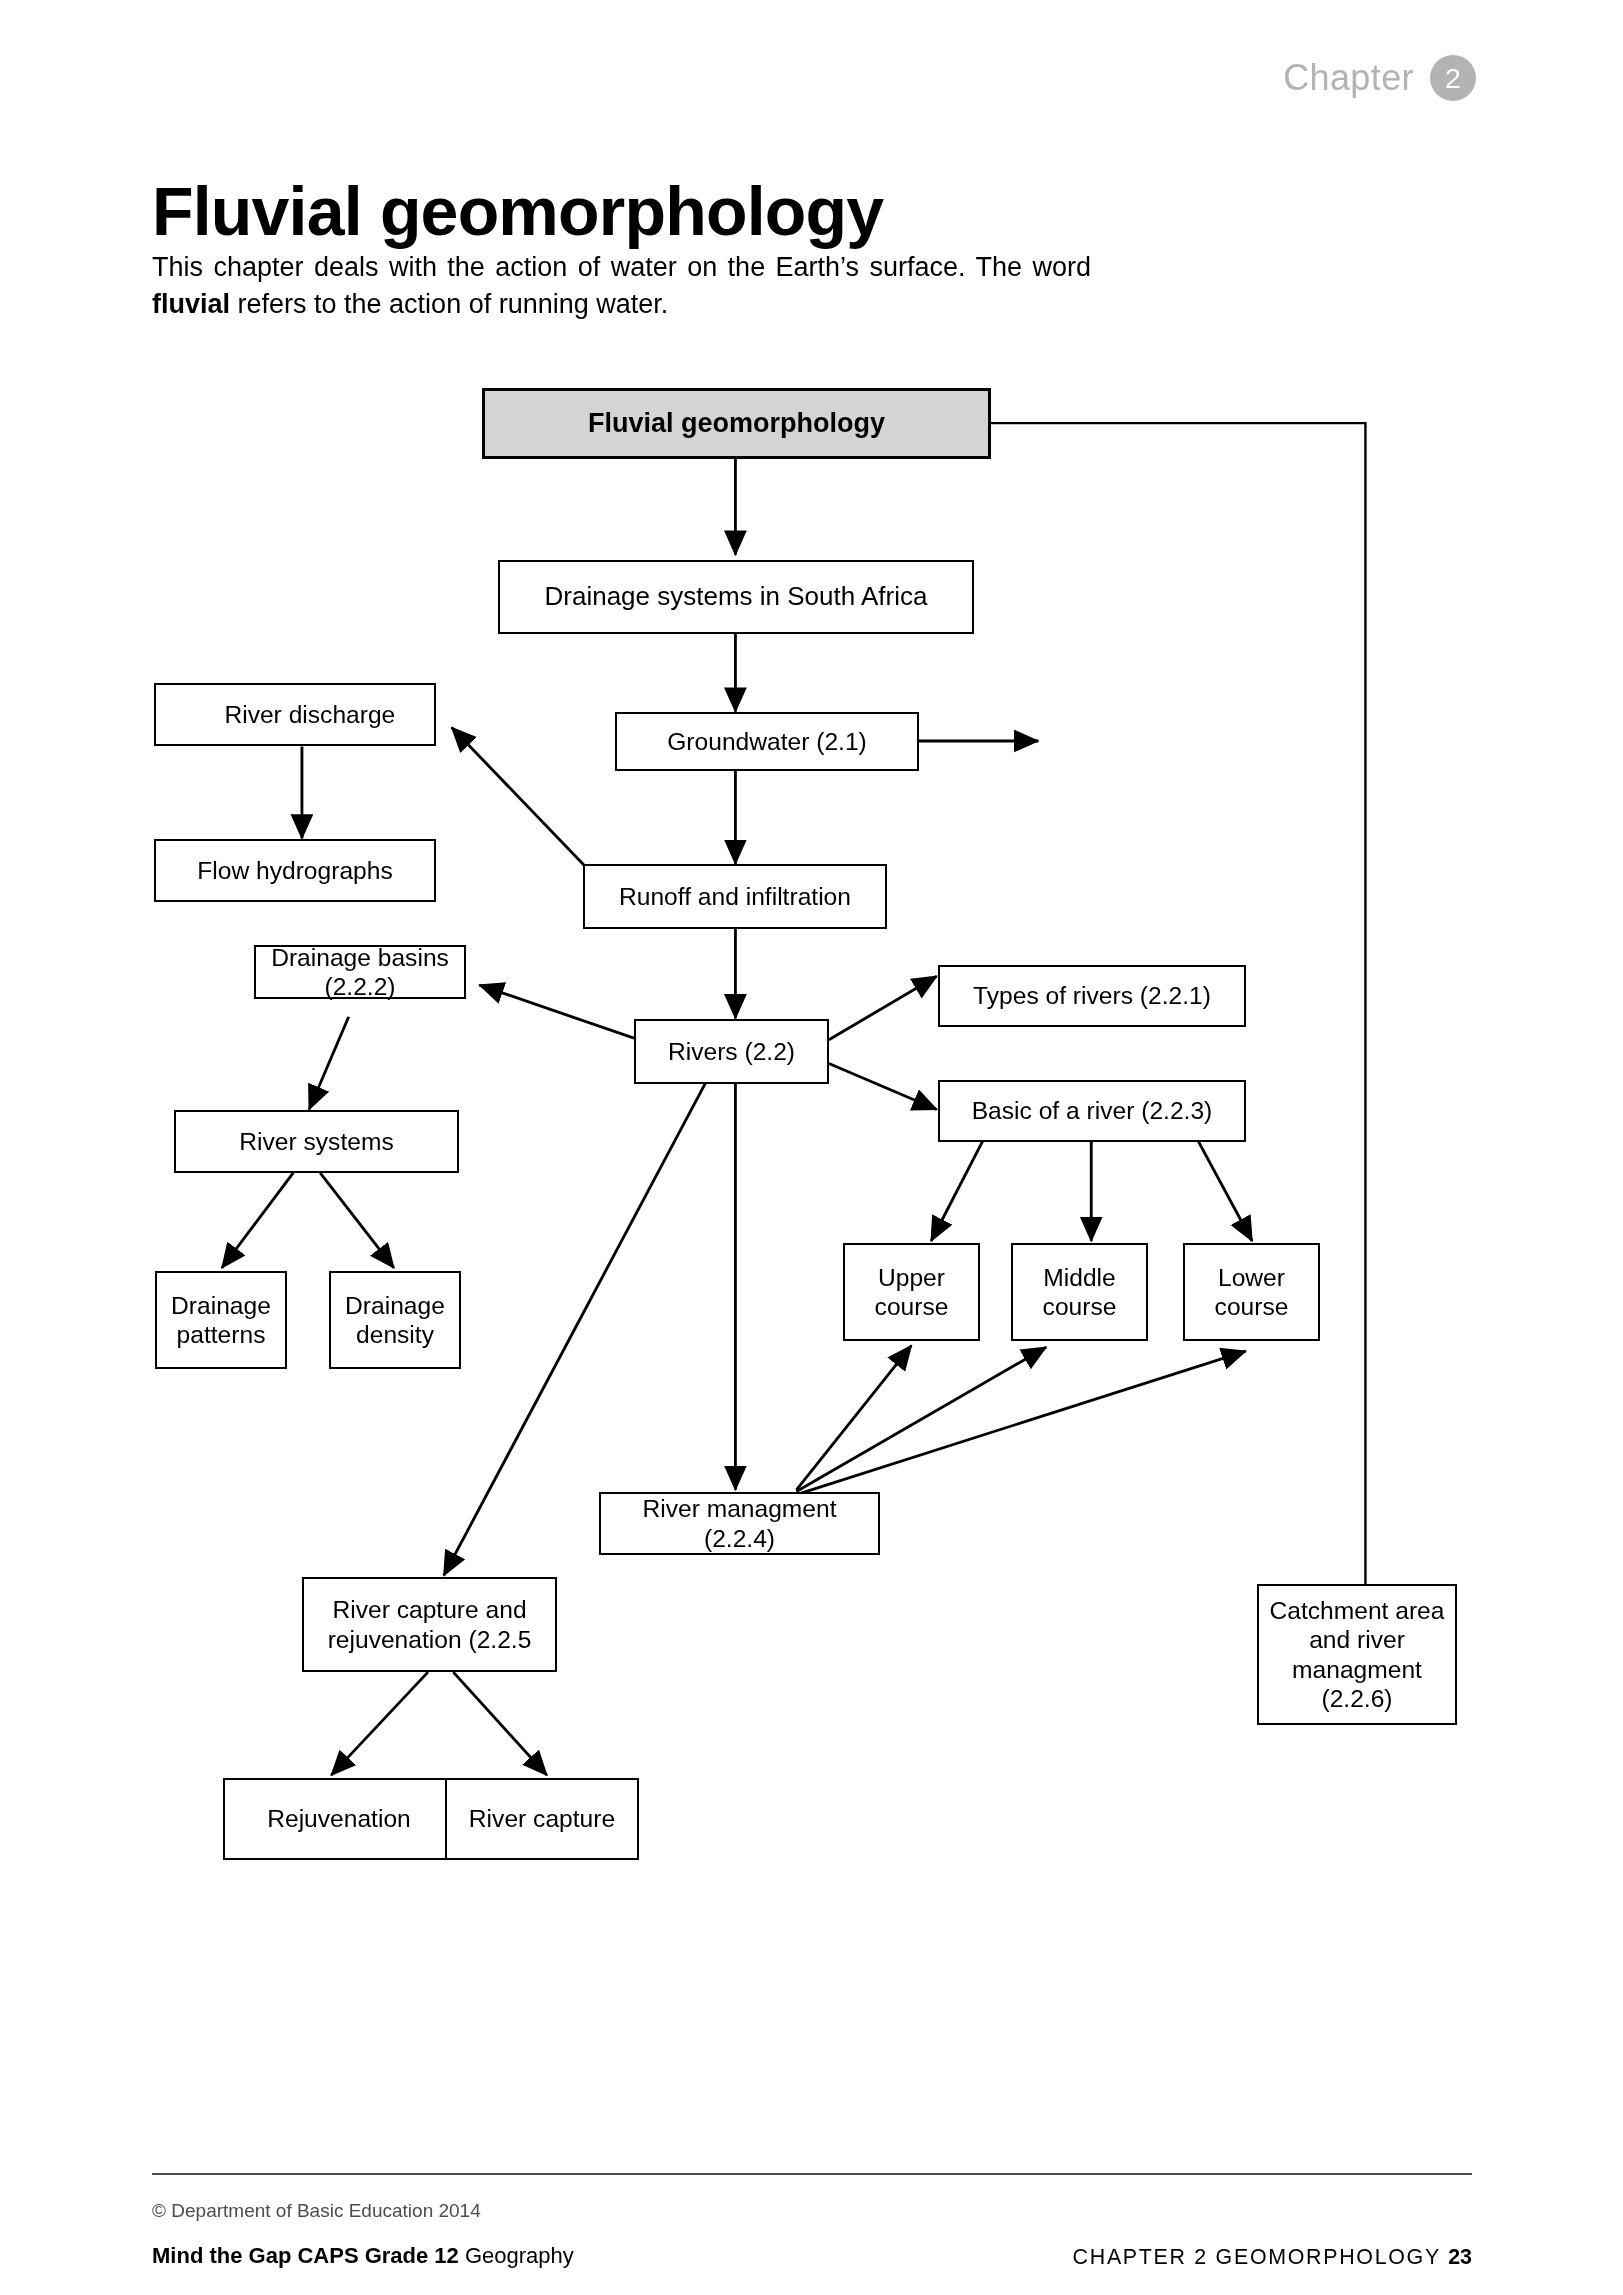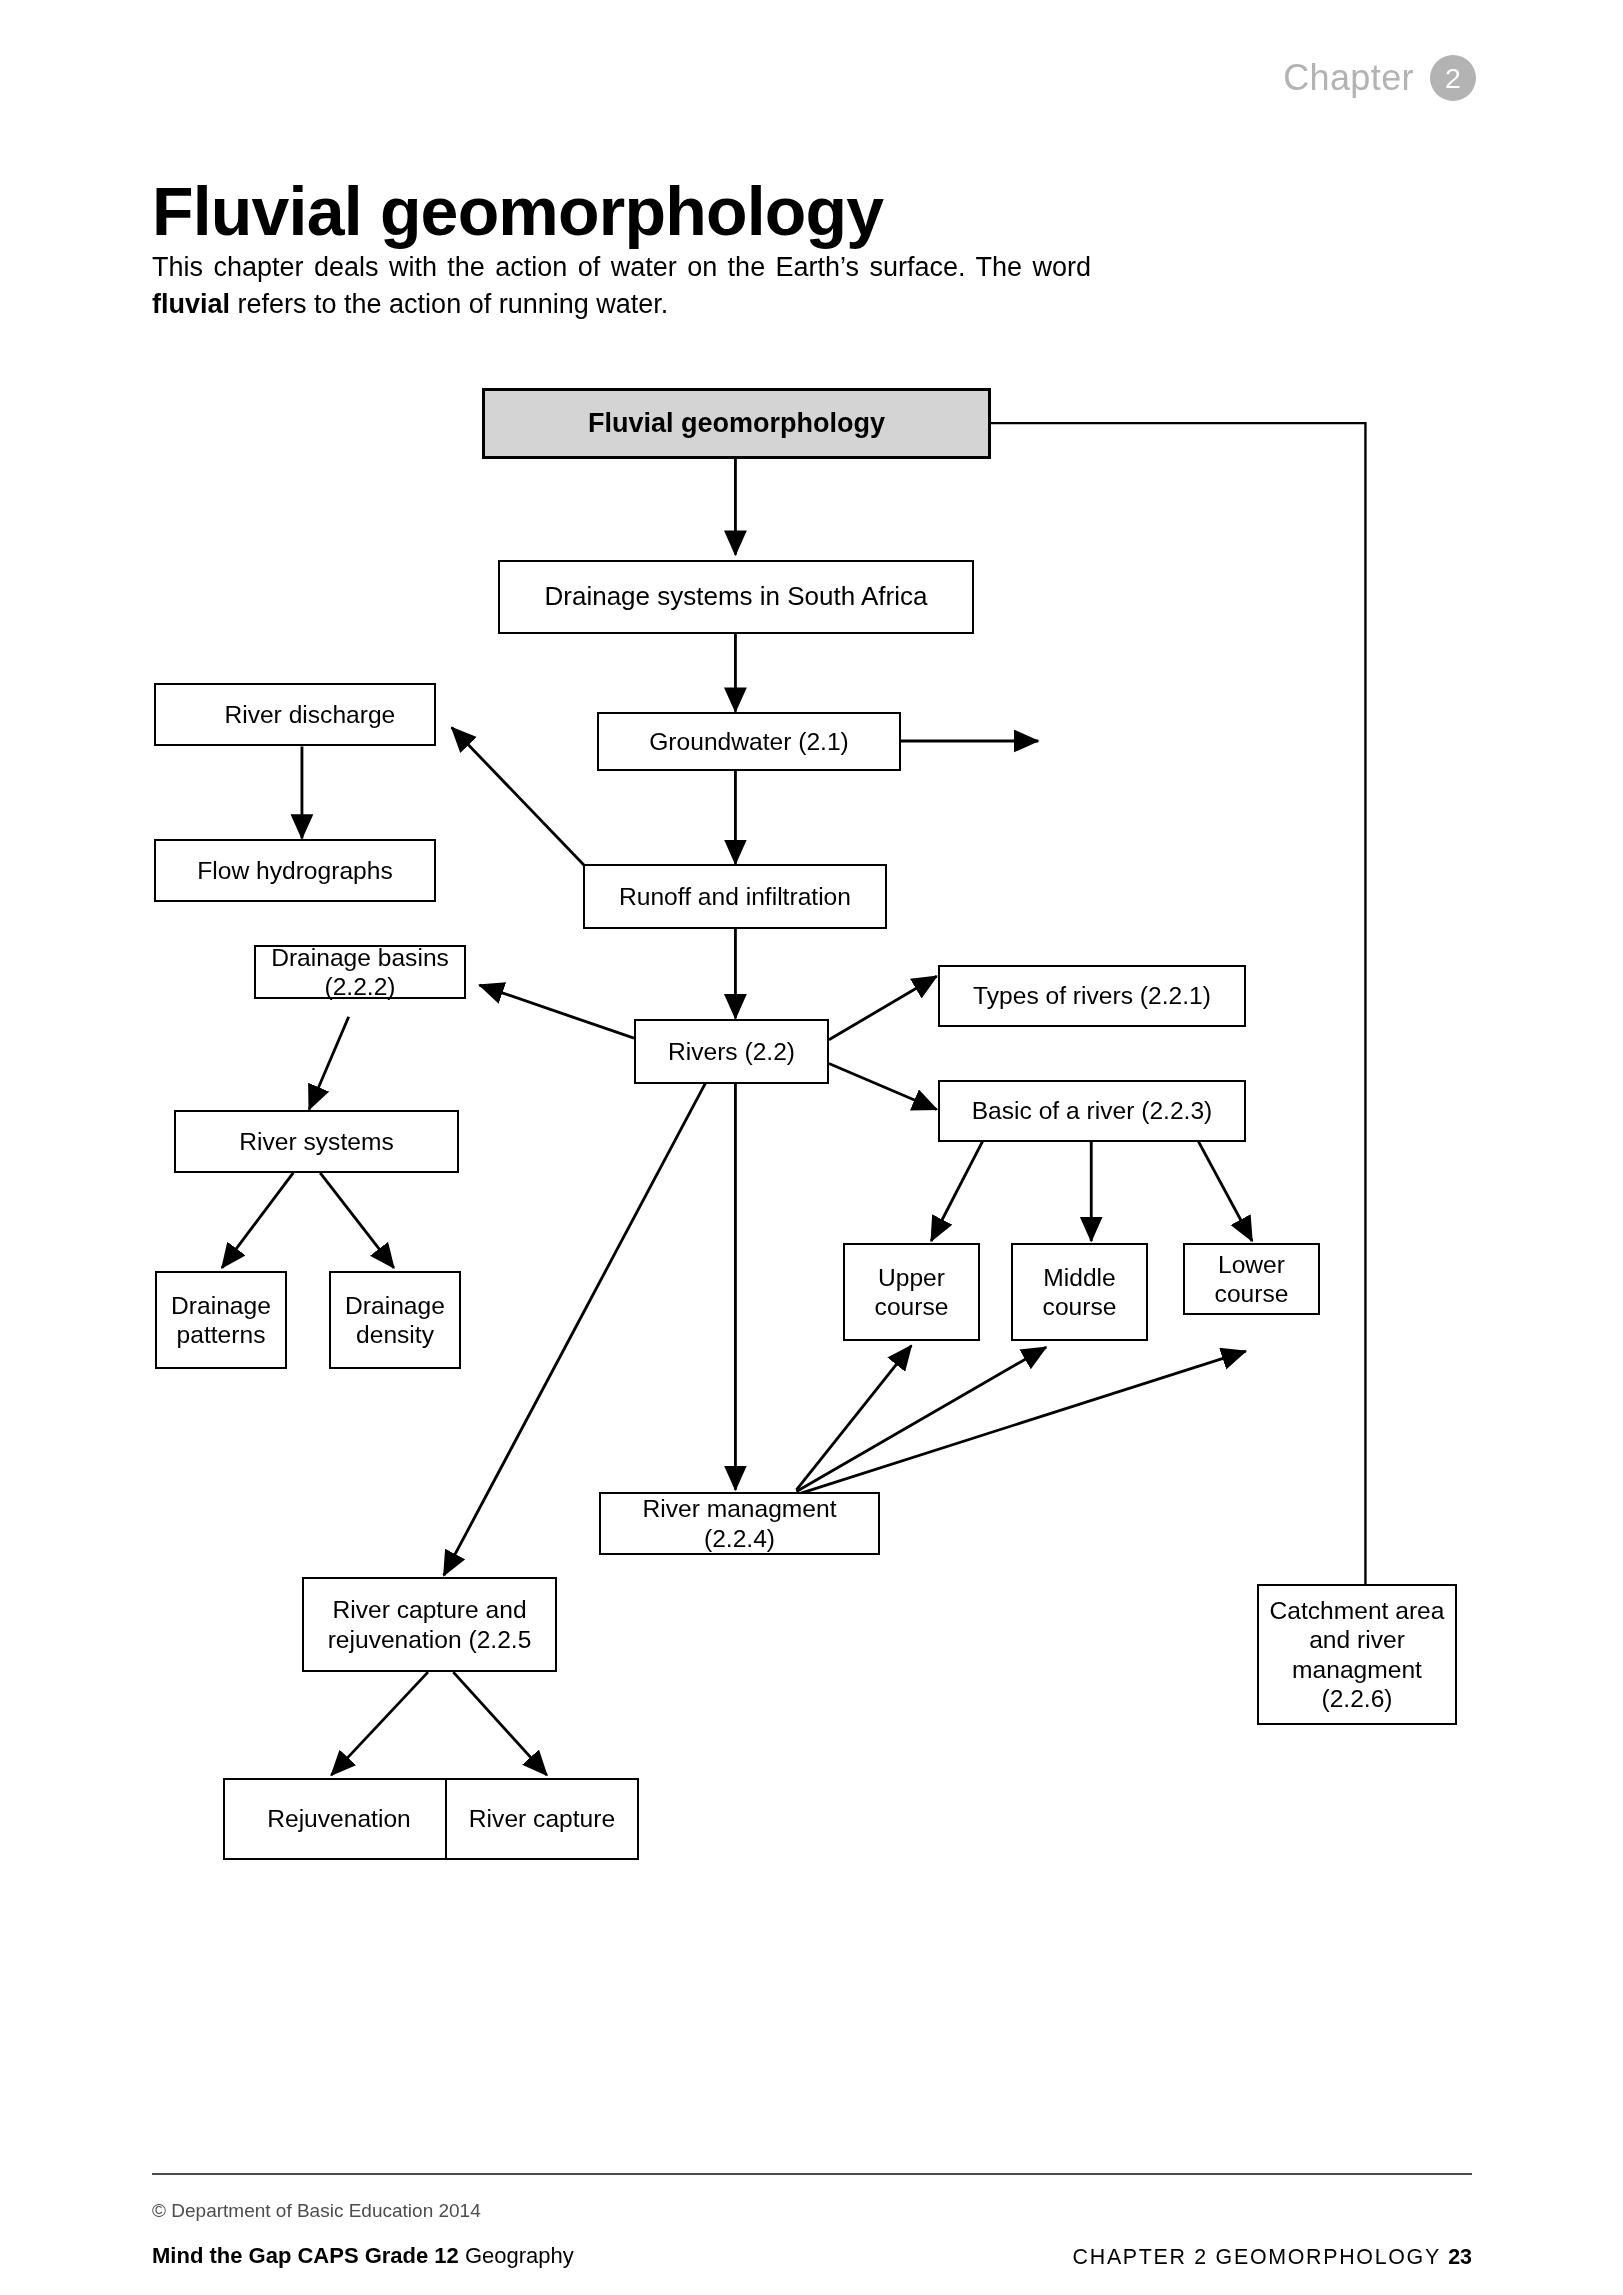--- a/index.html
+++ b/index.html
@@ -211,21 +211,21 @@
     </svg>
 
     <div class="node root" style="left:482px;  top:388px;  width:509px;  height:71px;">Fluvial geomorphology</div>
 
     <div class="node strong" style="left:498px; top:560px;  width:476px;  height:74px;">Drainage systems in South Africa</div>
 
     <div class="node" style="left:154px;  top:683px;  width:282px;  height:63px;padding-left:36px;">River discharge</div>
 
     <div class="node" style="left:154px;  top:839px; width:282px;  height:63px;">Flow hydrographs</div>
 
-    <div class="node" style="left:597px;  top:712px;  width:304px;  height:59px;">Groundwater (2.1)</div>
+    <div class="node" style="left:615px;  top:712px;  width:304px;  height:59px;">Groundwater (2.1)</div>
 
 
     <div class="node" style="left:583px;  top:864px; width:304px;  height:65px;">Runoff and infiltration</div>
 
     <div class="node" style="left:254px;  top:945px; width:212px;  height:54px; white-space:pre-line;">Drainage basins
 (2.2.2)</div>
 
     <div class="node" style="left:634px;  top:1019px; width:195px;  height:65px;">Rivers (2.2)</div>
 
     <div class="node" style="left:938px; top:965px; width:308px;  height:62px;">Types of rivers (2.2.1)</div>
@@ -239,21 +239,21 @@
 
     <div class="node" style="left:329px;  top:1271px; width:132px;  height:98px; white-space:pre-line;">Drainage
 density</div>
 
     <div class="node" style="left:843px; top:1243px; width:137px;  height:98px; white-space:pre-line;">Upper
 course</div>
 
     <div class="node" style="left:1011px; top:1243px; width:137px;  height:98px; white-space:pre-line;">Middle
 course</div>
 
-    <div class="node" style="left:1183px; top:1243px; width:137px;  height:72px; white-space:pre-line;">Lower
+    <div class="node" style="left:1183px; top:1243px; width:137px;  height:98px; white-space:pre-line;">Lower
 course</div>
 
     <div class="node" style="left:599px;  top:1492px; width:281px;  height:63px;">River managment (2.2.4)</div>
 
     <div class="node" style="left:302px;  top:1577px; width:255px;  height:95px; white-space:pre-line;">River capture and
 rejuvenation (2.2.5</div>
 
     <div class="node" style="left:1257px; top:1584px; width:200px;  height:141px; white-space:pre-line;">Catchment area
 and river
 managment

